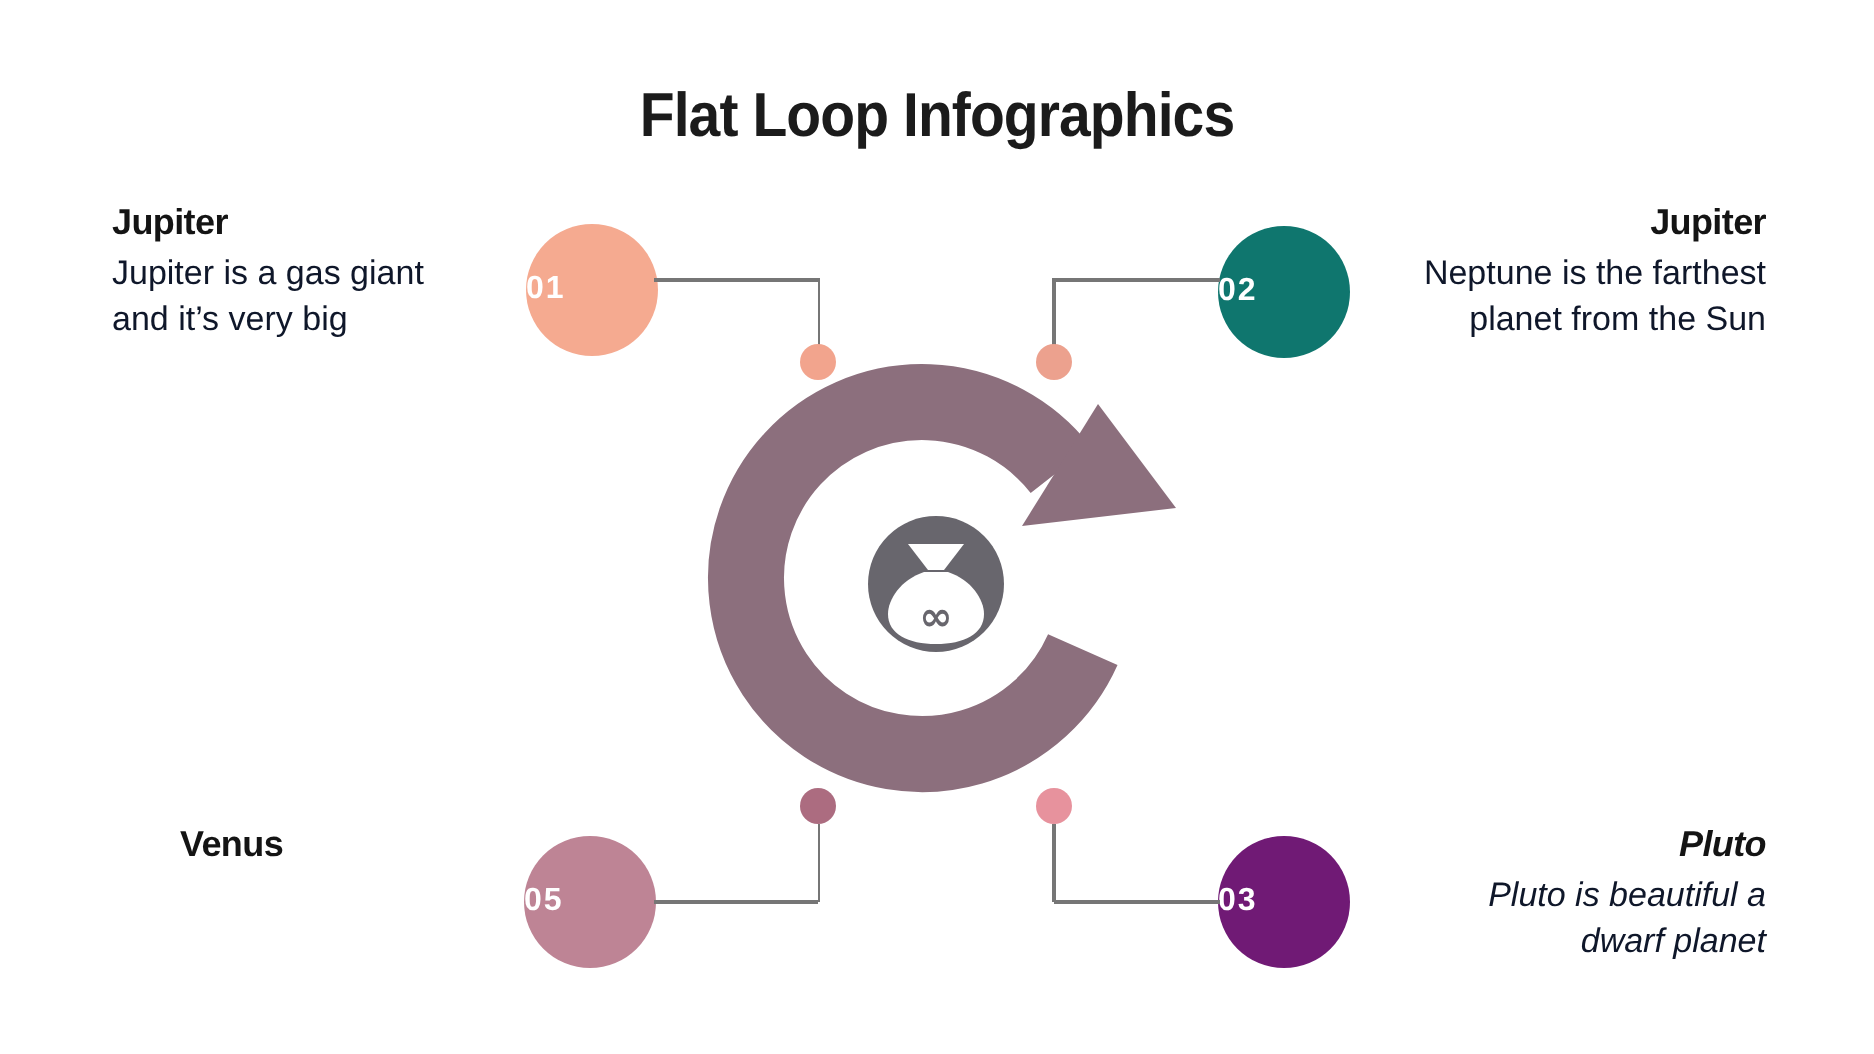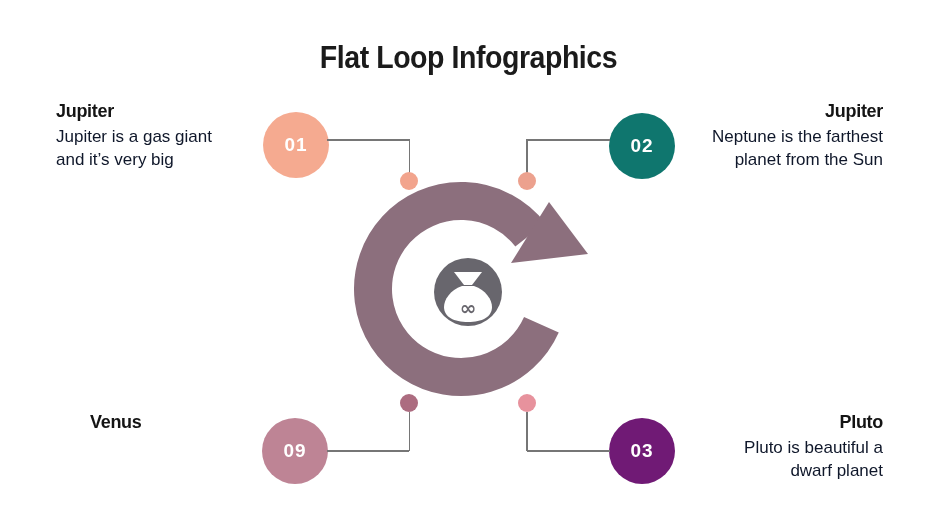--- a/index.html
+++ b/index.html
@@ -15,25 +15,25 @@
   .block{position:absolute;}
   .block h3{
     margin:0 0 3px 0;font-size:18px;font-weight:800;color:#141414;letter-spacing:-0.3px;
   }
   .block p{margin:0;font-size:17px;line-height:23px;color:#0f172a;}
   .block.left{text-align:left;}
   .block.right{text-align:right;}
   .b-jupiter{left:56px;top:101px;width:220px;}
   .b-neptune{right:54px;top:101px;width:240px;}
   .b-venus{left:56px;top:412px;width:220px;margin-left:34px;}
-  .b-pluto{right:54px;top:412px;width:240px;}
+  .b-pluto{right:54px;top:412px;width:240px;font-style:italic;}
   .numcircle{
     position:absolute;width:66px;height:66px;border-radius:50%;
-    display:flex;align-items:center;justify-content:center;
-    color:#ffffff;font-size:19px;font-weight:700;letter-spacing:1px;
+    display:flex;align-items:center;
+    color:#ffffff;font-size:16px;font-weight:700;letter-spacing:1px;
   }
   .c01{left:263px;top:112px;background:#F5AA90;}
   .c02{left:609px;top:113px;background:#0f766e;}
   .c04{left:262px;top:418px;background:#BE8495;}
   .c03{left:609px;top:418px;background:#701a75;}
   .line{position:absolute;background:#767676;}
   .dot{position:absolute;width:18px;height:18px;border-radius:50%;}
   .dot-tl{left:400px;top:172px;background:#F2A48D;}
   .dot-tr{left:518px;top:172px;background:#ECA18E;}
   .dot-bl{left:400px;top:394px;background:#AC6C80;}
@@ -74,21 +74,21 @@
     <p><span>Pluto is beautiful a</span><br><span>dwarf planet</span></p>
   </div>
 
   <div class="numcircle c01">
     <span>01</span>
   </div>
   <div class="numcircle c02">
     <span>02</span>
   </div>
   <div class="numcircle c04">
-    <span>09</span>
+    <span>05</span>
   </div>
   <div class="numcircle c03">
     <span>03</span>
   </div>
 
   <div class="line l1h"></div>
   <div class="line l1v"></div>
   <div class="line l2h"></div>
   <div class="line l2v"></div>
   <div class="line l4v"></div>

